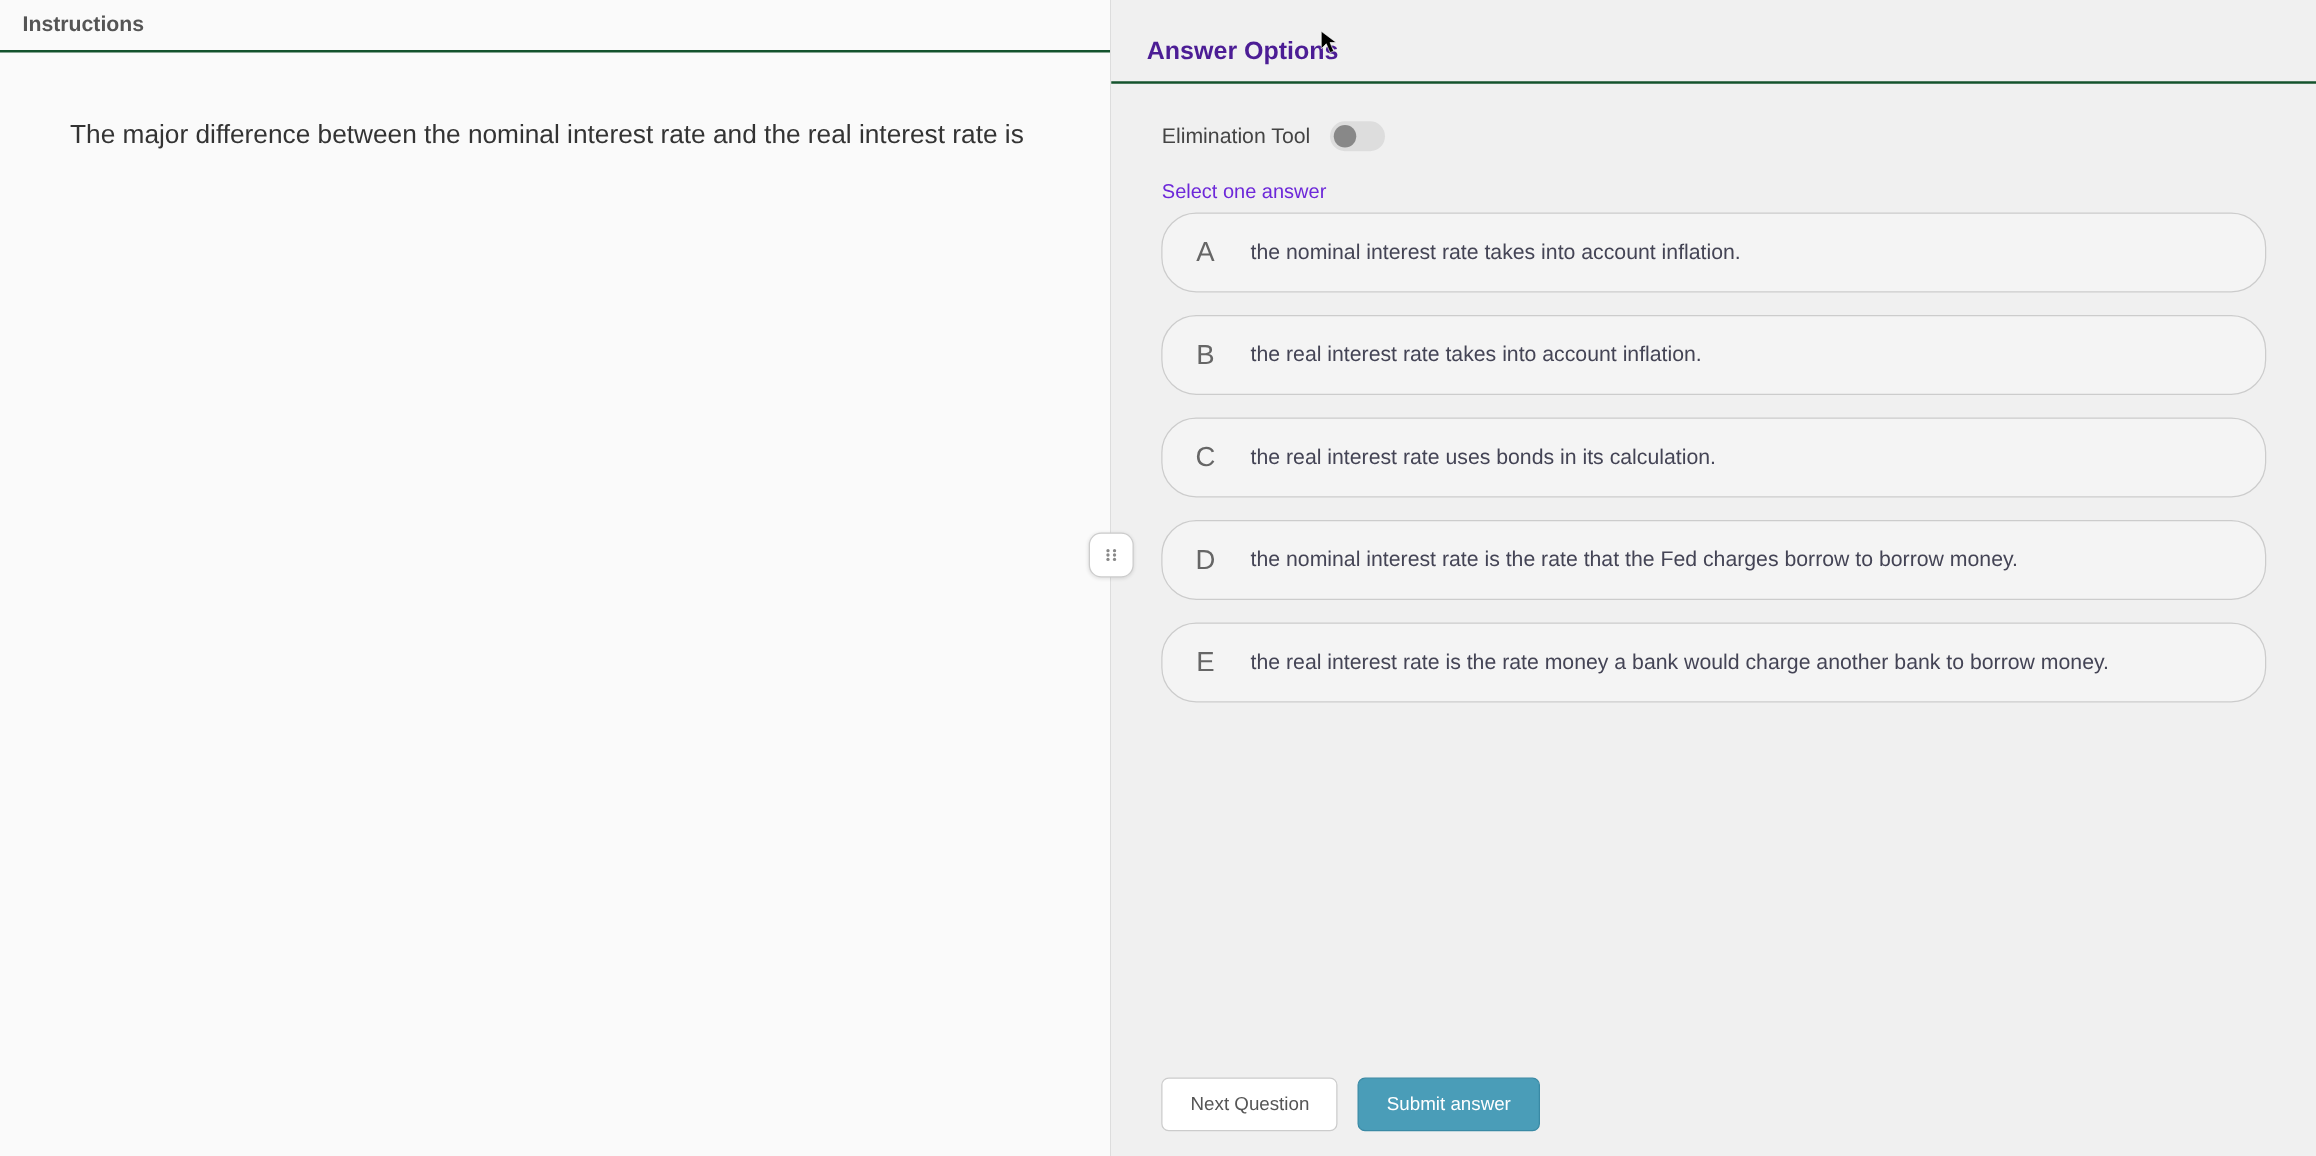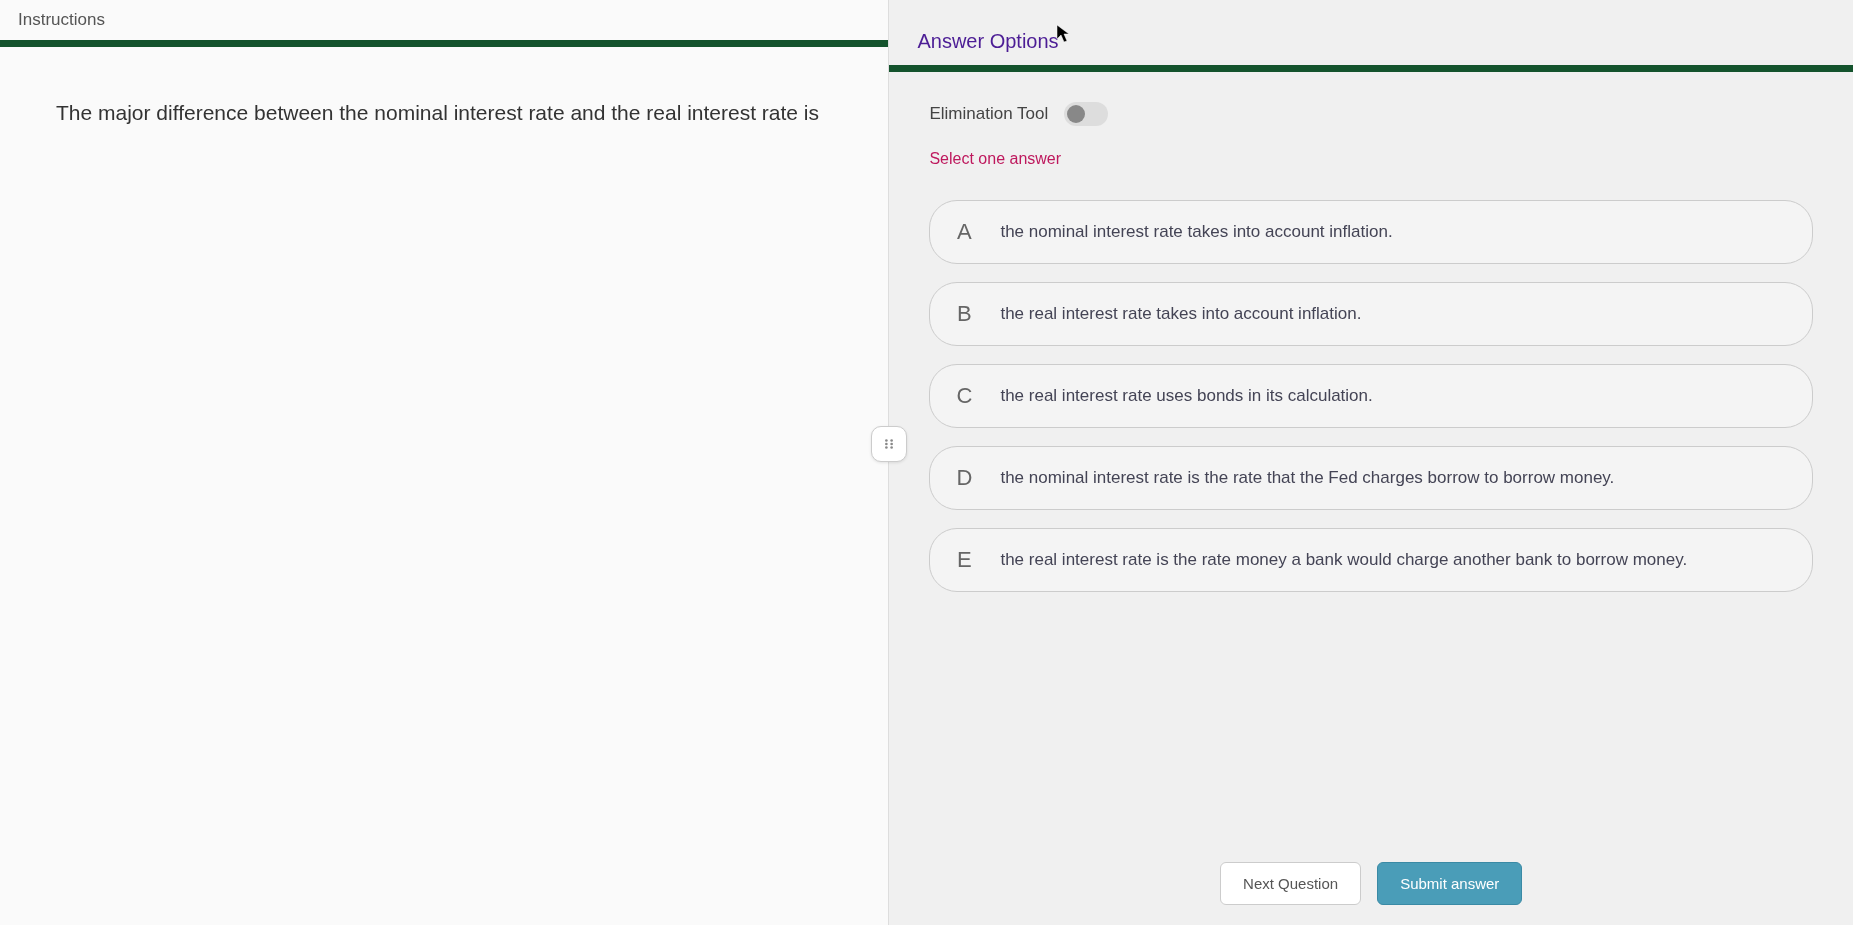--- a/index.html
+++ b/index.html
@@ -27,22 +27,23 @@
     .right-panel {
       flex: 1;
       background: #f0f0f0;
       display: flex;
       flex-direction: column;
     }
     .panel-header {
       padding: 10px 18px;
       font-size: 17px;
       color: #555;
-      border-bottom: 7px solid #14532d;
+      border-bottom: 2px solid #14532d;
       background: #fafafa;
+      font-weight: bold;
     }
     .right-panel .panel-header {
       background: #f0f0f0;
       padding: 30px 28px 12px;
       font-size: 20px;
       color: #4c1d95;
     }
     .question-body {
       padding: 50px 56px;
       font-size: 21px;
@@ -100,22 +101,22 @@
       position: absolute;
       left: 3px;
       top: 3px;
       width: 18px;
       height: 18px;
       background: #888;
       border-radius: 50%;
     }
     .select-hint {
       font-size: 16px;
-      color: #be185d;
-      margin-bottom: 32px;
+      color: #6d28d9;
+      margin-bottom: 7px;
     }
     .options {
       display: flex;
       flex-direction: column;
       gap: 18px;
     }
     .option {
       display: flex;
       align-items: center;
       gap: 24px;
@@ -134,21 +135,21 @@
       flex-shrink: 0;
     }
     .option-text {
       font-size: 17px;
       color: #445;
       line-height: 1.5;
       text-align: center;
     }
     .footer-actions {
       display: flex;
-      justify-content: center;
+      justify-content: flex-start;
       gap: 16px;
       padding: 40px 40px 20px;
     }
     .btn {
       padding: 12px 22px;
       border-radius: 6px;
       font-size: 15px;
       cursor: pointer;
       border: 1px solid #ccc;
       background: #fff;

